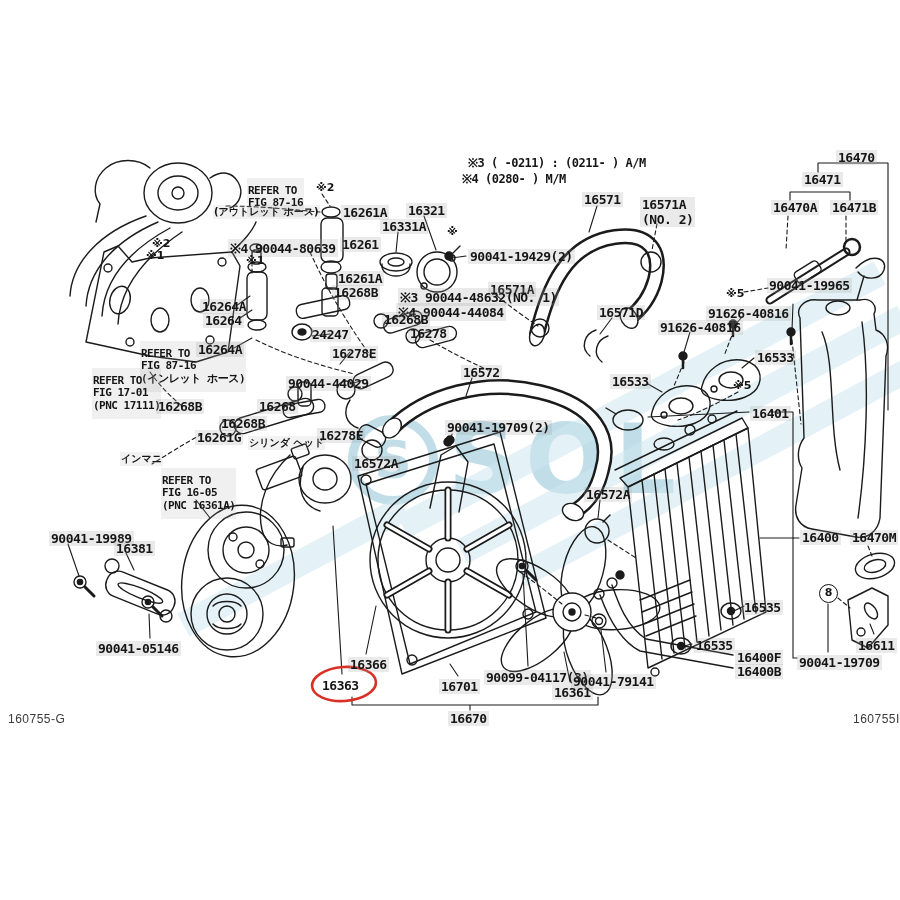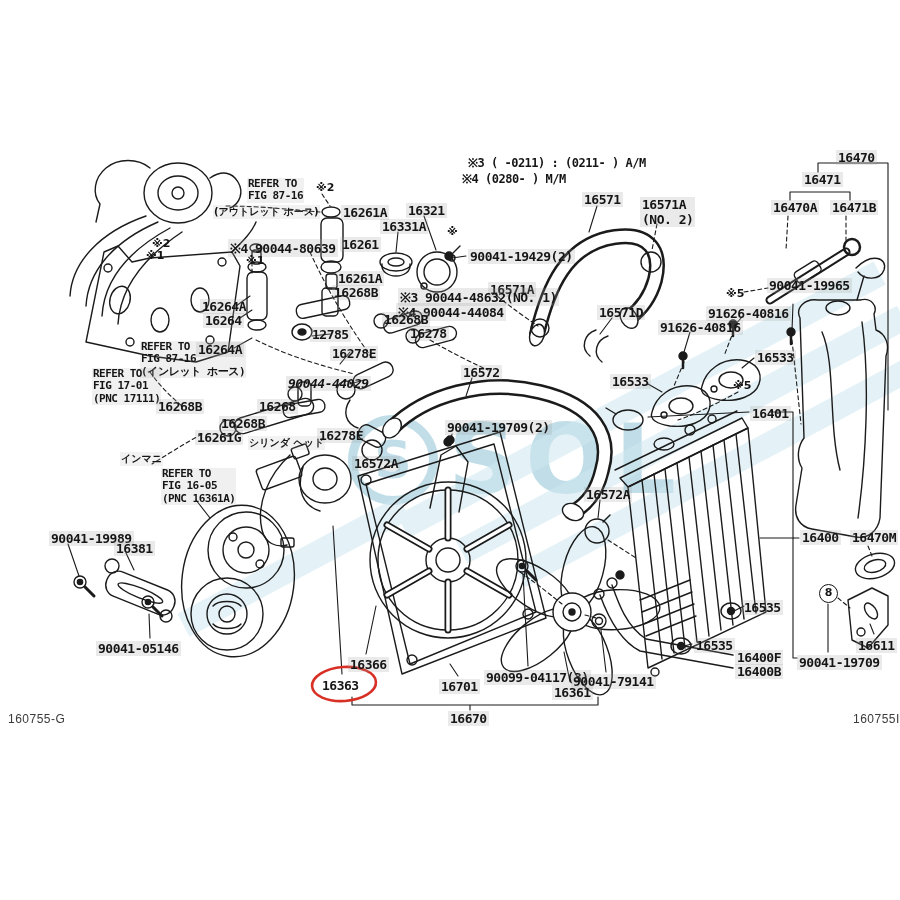--- a/index.html
+++ b/index.html
@@ -9,21 +9,21 @@
   #wm .ring{width:72px;height:72px;border:9px solid #b2d7e3;border-radius:50%;
             display:flex;align-items:center;justify-content:center;
             font:bold 52px "DejaVu Sans",sans-serif;color:#b2d7e3;}
   #wm .word{font:bold 96px "DejaVu Sans",sans-serif;color:#b2d7e3;letter-spacing:8px;margin-left:10px;line-height:1;}
   svg#art{position:absolute;left:0;top:0;z-index:1;}
   #labels{position:absolute;left:0;top:0;width:900px;height:900px;z-index:2;}
   .lbl{position:absolute;white-space:pre-line;color:#151515;line-height:1.1;}
   .pn{font:bold 13px "DejaVu Sans Mono",monospace;letter-spacing:-0.5px;
       background:rgba(160,160,160,0.22);padding:0 2px;}
   .ref{font:bold 11px "DejaVu Sans Mono",monospace;letter-spacing:-0.5px;line-height:1.12;
-       background:rgba(160,160,160,0.16);padding:0 1px;}
+       background:rgba(160,160,160,0.16);padding:7px 1px;}
   .jp{font:bold 10px "DejaVu Sans",sans-serif;background:rgba(160,160,160,0.14);padding:0 1px;}
   .mark{font:bold 11px "DejaVu Sans",sans-serif;background:none;}
   .note{font:bold 12px "DejaVu Sans Mono",monospace;letter-spacing:-0.5px;background:none;}
   .fig{font:12px "Liberation Sans",sans-serif;color:#3a3a3a;background:none;letter-spacing:.5px;}
   .circ{font:bold 11px "DejaVu Sans",sans-serif;width:17px;height:17px;border:1.6px solid #151515;
         border-radius:50%;text-align:center;line-height:16px;padding:0;background:#fff;}
   .hl{font:bold 13px "DejaVu Sans Mono",monospace;letter-spacing:-0.5px;background:none;}
 </style>
 </head>
 <body>
@@ -389,41 +389,41 @@
       <div class="lbl mark" style="left: 152px; top: 237px;">※2</div>
       <div class="lbl mark" style="left: 146px; top: 249px;">※1</div>
       <div class="lbl mark" style="left: 246px; top: 254px;">※1</div>
       <div class="lbl pn" style="left: 336px; top: 271px;">16261A</div>
       <div class="lbl pn" style="left: 332px; top: 285px;">16268B</div>
       <div class="lbl pn" style="left: 488px; top: 282px;">16571A</div>
       <div class="lbl pn" style="left: 398px; top: 288px;">※3 90044-48632(NO. 1)</div>
       <div class="lbl pn" style="left: 396px; top: 303px;">※4 90044-44084</div>
       <div class="lbl pn" style="left: 200px; top: 299px;">16264A</div>
       <div class="lbl pn" style="left: 203px; top: 313px;">16264</div>
-      <div class="lbl pn" style="left: 310px; top: 327px;">12785</div>
+      <div class="lbl pn" style="left: 310px; top: 327px;">24247</div>
       <div class="lbl pn" style="left: 330px; top: 346px;">16278E</div>
       <div class="lbl pn" style="left: 382px; top: 312px;">16268B</div>
       <div class="lbl pn" style="left: 408px; top: 326px;">16278</div>
       <div class="lbl pn" style="left: 597px; top: 305px;">16571D</div>
       <div class="lbl pn" style="left: 767px; top: 278px;">90041-19965</div>
       <div class="lbl pn" style="left: 706px; top: 306px;">91626-40816</div>
       <div class="lbl pn" style="left: 658px; top: 320px;">91626-40816</div>
       <div class="lbl mark" style="left: 726px; top: 287px;">※5</div>
       <div class="lbl pn" style="left: 755px; top: 350px;">16533</div>
       <div class="lbl pn" style="left: 610px; top: 374px;">16533</div>
       <div class="lbl mark" style="left: 733px; top: 379px;">※5</div>
       <div class="lbl pn" style="left: 750px; top: 406px;">16401</div>
       <div class="lbl ref" style="left: 140px; top: 341px;">REFER TO
 FIG 87-16
 (インレット  ホース)</div>
       <div class="lbl pn" style="left: 196px; top: 342px;">16264A</div>
       <div class="lbl ref" style="left: 92px; top: 368px;">REFER TO
 FIG 17-01
 (PNC 17111)</div>
-      <div class="lbl pn" style="left: 286px; top: 376px; font-style: italic;">90044-44029</div>
+      <div class="lbl pn" style="left: 286px; top: 376px;">90044-44029</div>
       <div class="lbl pn" style="left: 156px; top: 399px;">16268B</div>
       <div class="lbl pn" style="left: 257px; top: 399px;">16268</div>
       <div class="lbl pn" style="left: 219px; top: 416px;">16268B</div>
       <div class="lbl pn" style="left: 195px; top: 430px;">16261G</div>
       <div class="lbl jp" style="left: 248px; top: 436px;">シリンダ  ヘッド</div>
       <div class="lbl jp" style="left: 120px; top: 452px;">インマニ</div>
       <div class="lbl pn" style="left: 317px; top: 428px;">16278E</div>
       <div class="lbl pn" style="left: 461px; top: 365px;">16572</div>
       <div class="lbl pn" style="left: 445px; top: 420px;">90041-19709(2)</div>
       <div class="lbl pn" style="left: 352px; top: 456px;">16572A</div>

